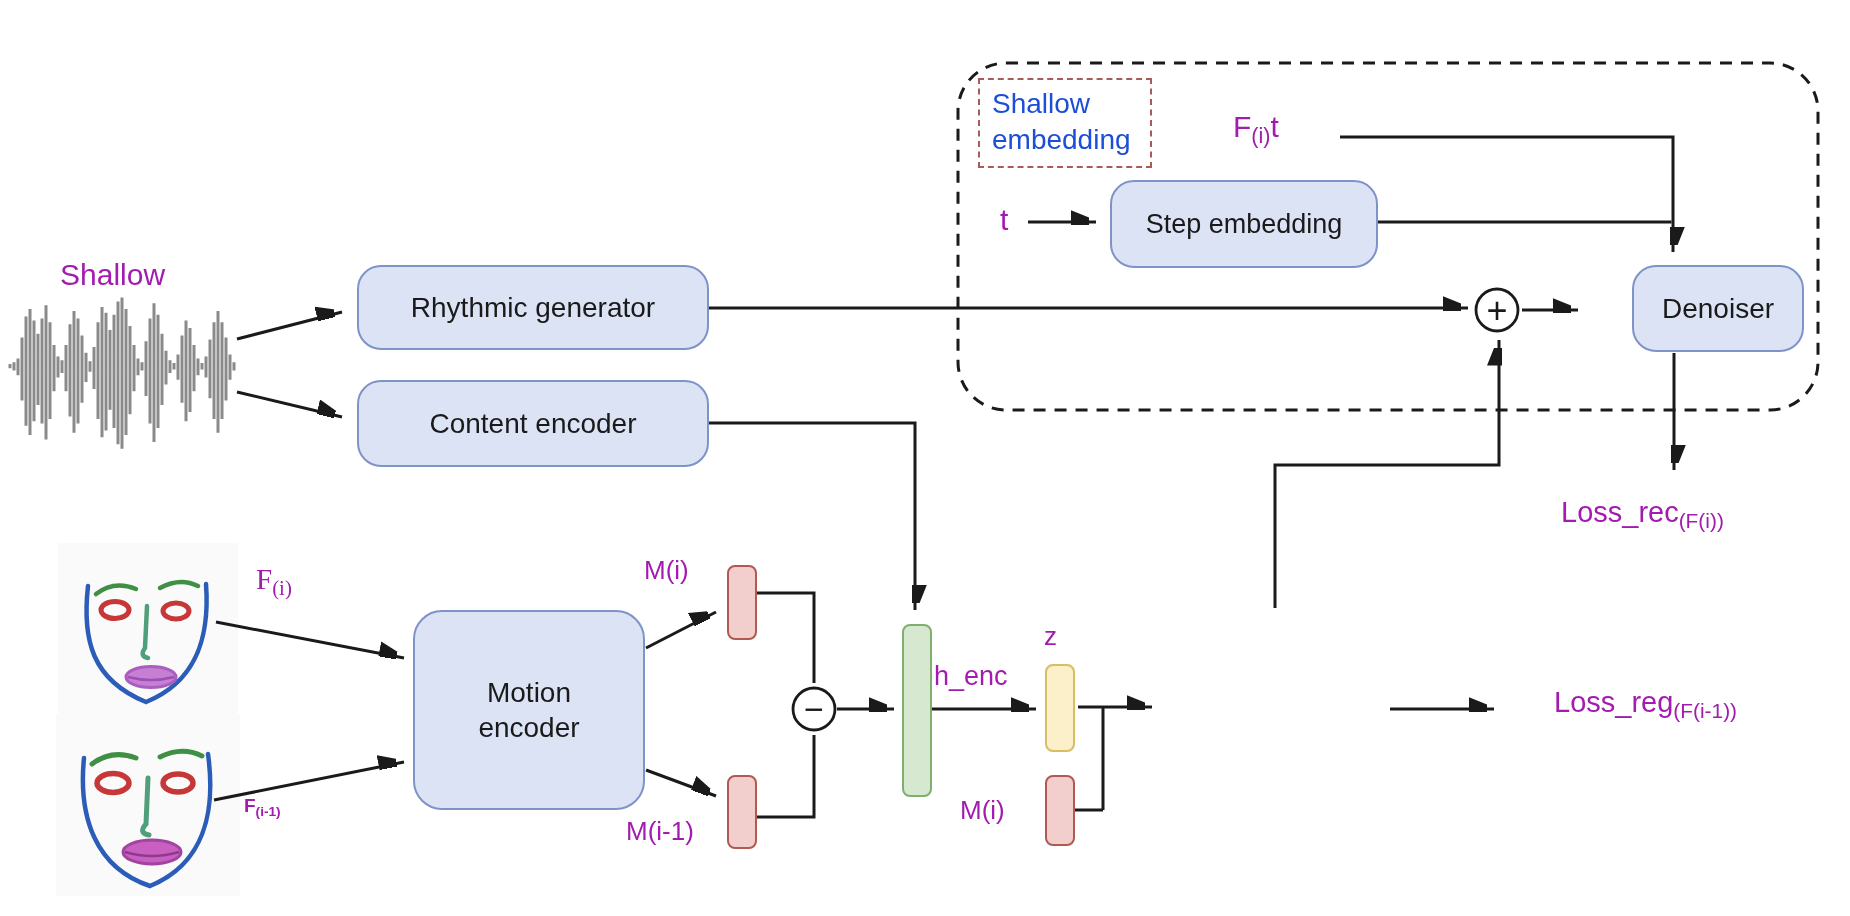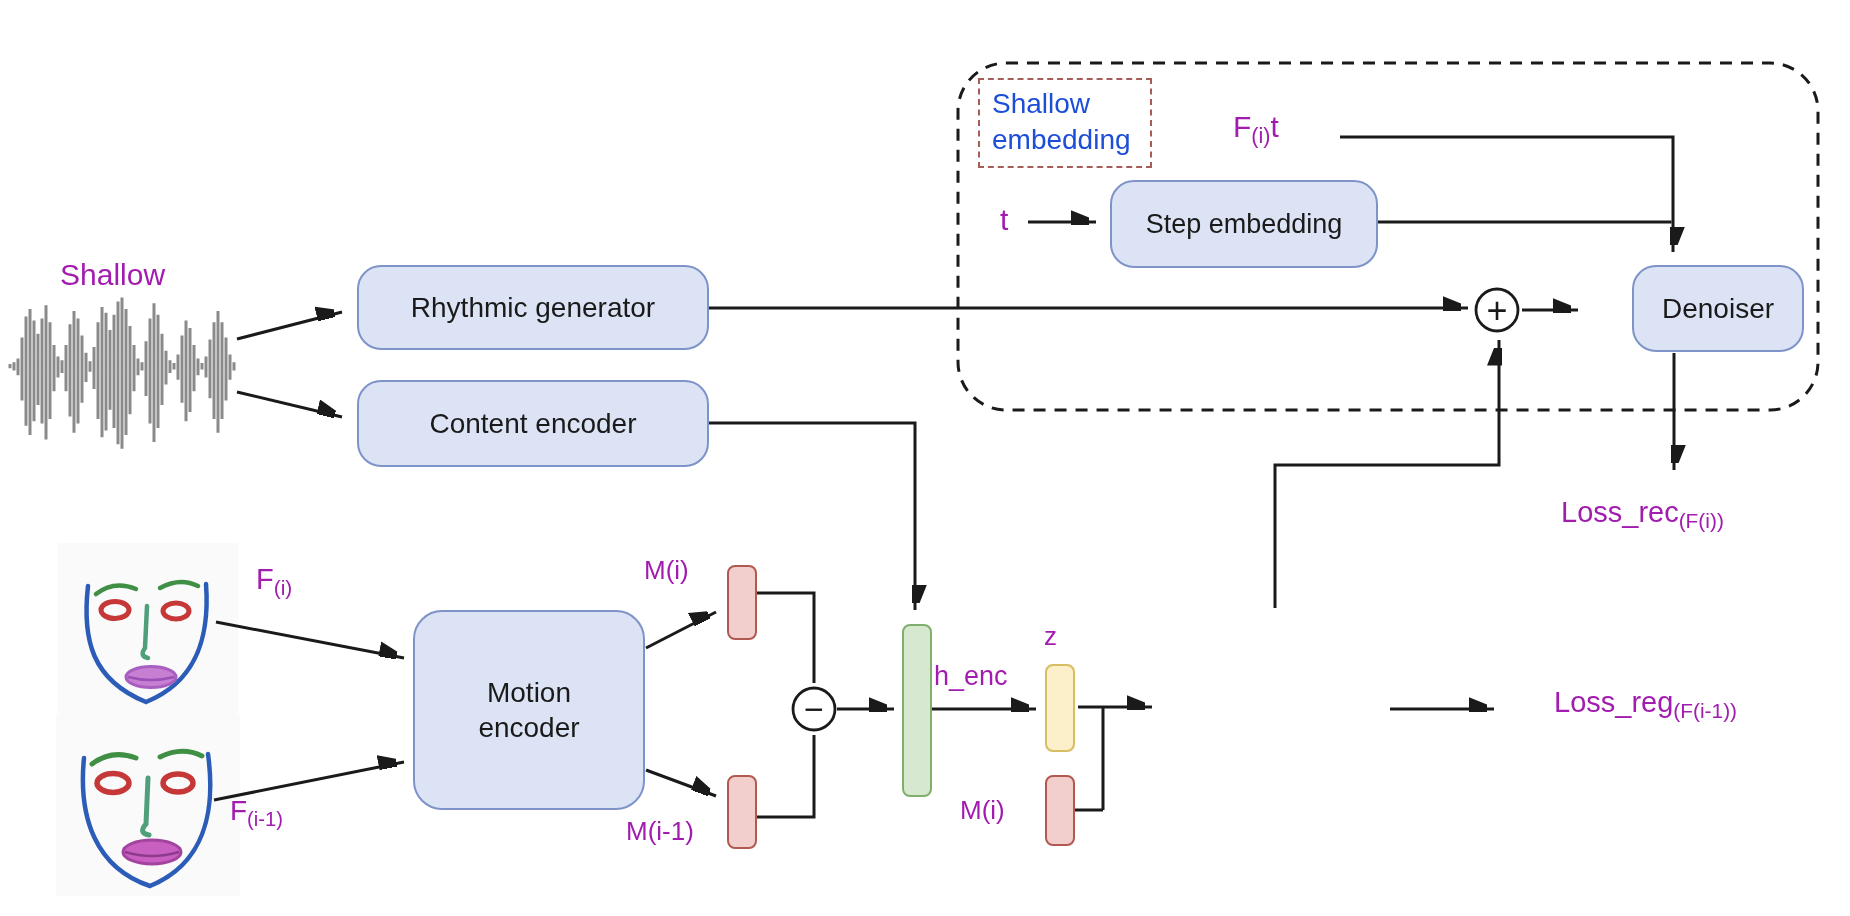--- a/index.html
+++ b/index.html
@@ -134,24 +134,24 @@
   <div class="bar yellow" style="left:1045px; top:664px; width:30px; height:88px;"></div>
   <div class="bar red" style="left:1045px; top:775px; width:30px; height:71px;"></div>
 
   <div class="lbl" style="left:60px;  top:258px; font-size:30px;">Shallow</div>
   <div class="lbl" style="left:1000px; top:203px; font-size:30px;">t</div>
 
   <div class="lbl" style="left:1233px; top:110px; font-size:30px;">
     <span>F</span><sub>(i)</sub><span>t</span>
   </div>
 
-  <div class="lbl" style="left:256px; top:563px; font-size:29px;">
+  <div class="lbl" style="left:256px; top:563px; font-size:29px;font-family:Liberation Serif, serif;">
     <span>F</span><sub>(i)</sub>
   </div>
-  <div class="lbl" style="left:230px; top:795px; font-size:28px;">
+  <div class="lbl" style="left:244px; top:795px; font-size:19px;font-weight:bold;">
     <span>F</span><sub>(i-1)</sub>
   </div>
 
   <div class="lbl" style="left:644px; top:555px;">M(i)</div>
   <div class="lbl" style="left:626px; top:816px;text-align:right;">M(i-1)</div>
   <div class="lbl" style="left:960px; top:795px;">M(i)</div>
   <div class="lbl" style="left:934px; top:661px; font-size:27px;text-align:right;">h_enc</div>
   <div class="lbl" style="left:1044px; top:621px;">z</div>
 
   <div class="lbl" style="left:1561px; top:496px; font-size:29px;">

